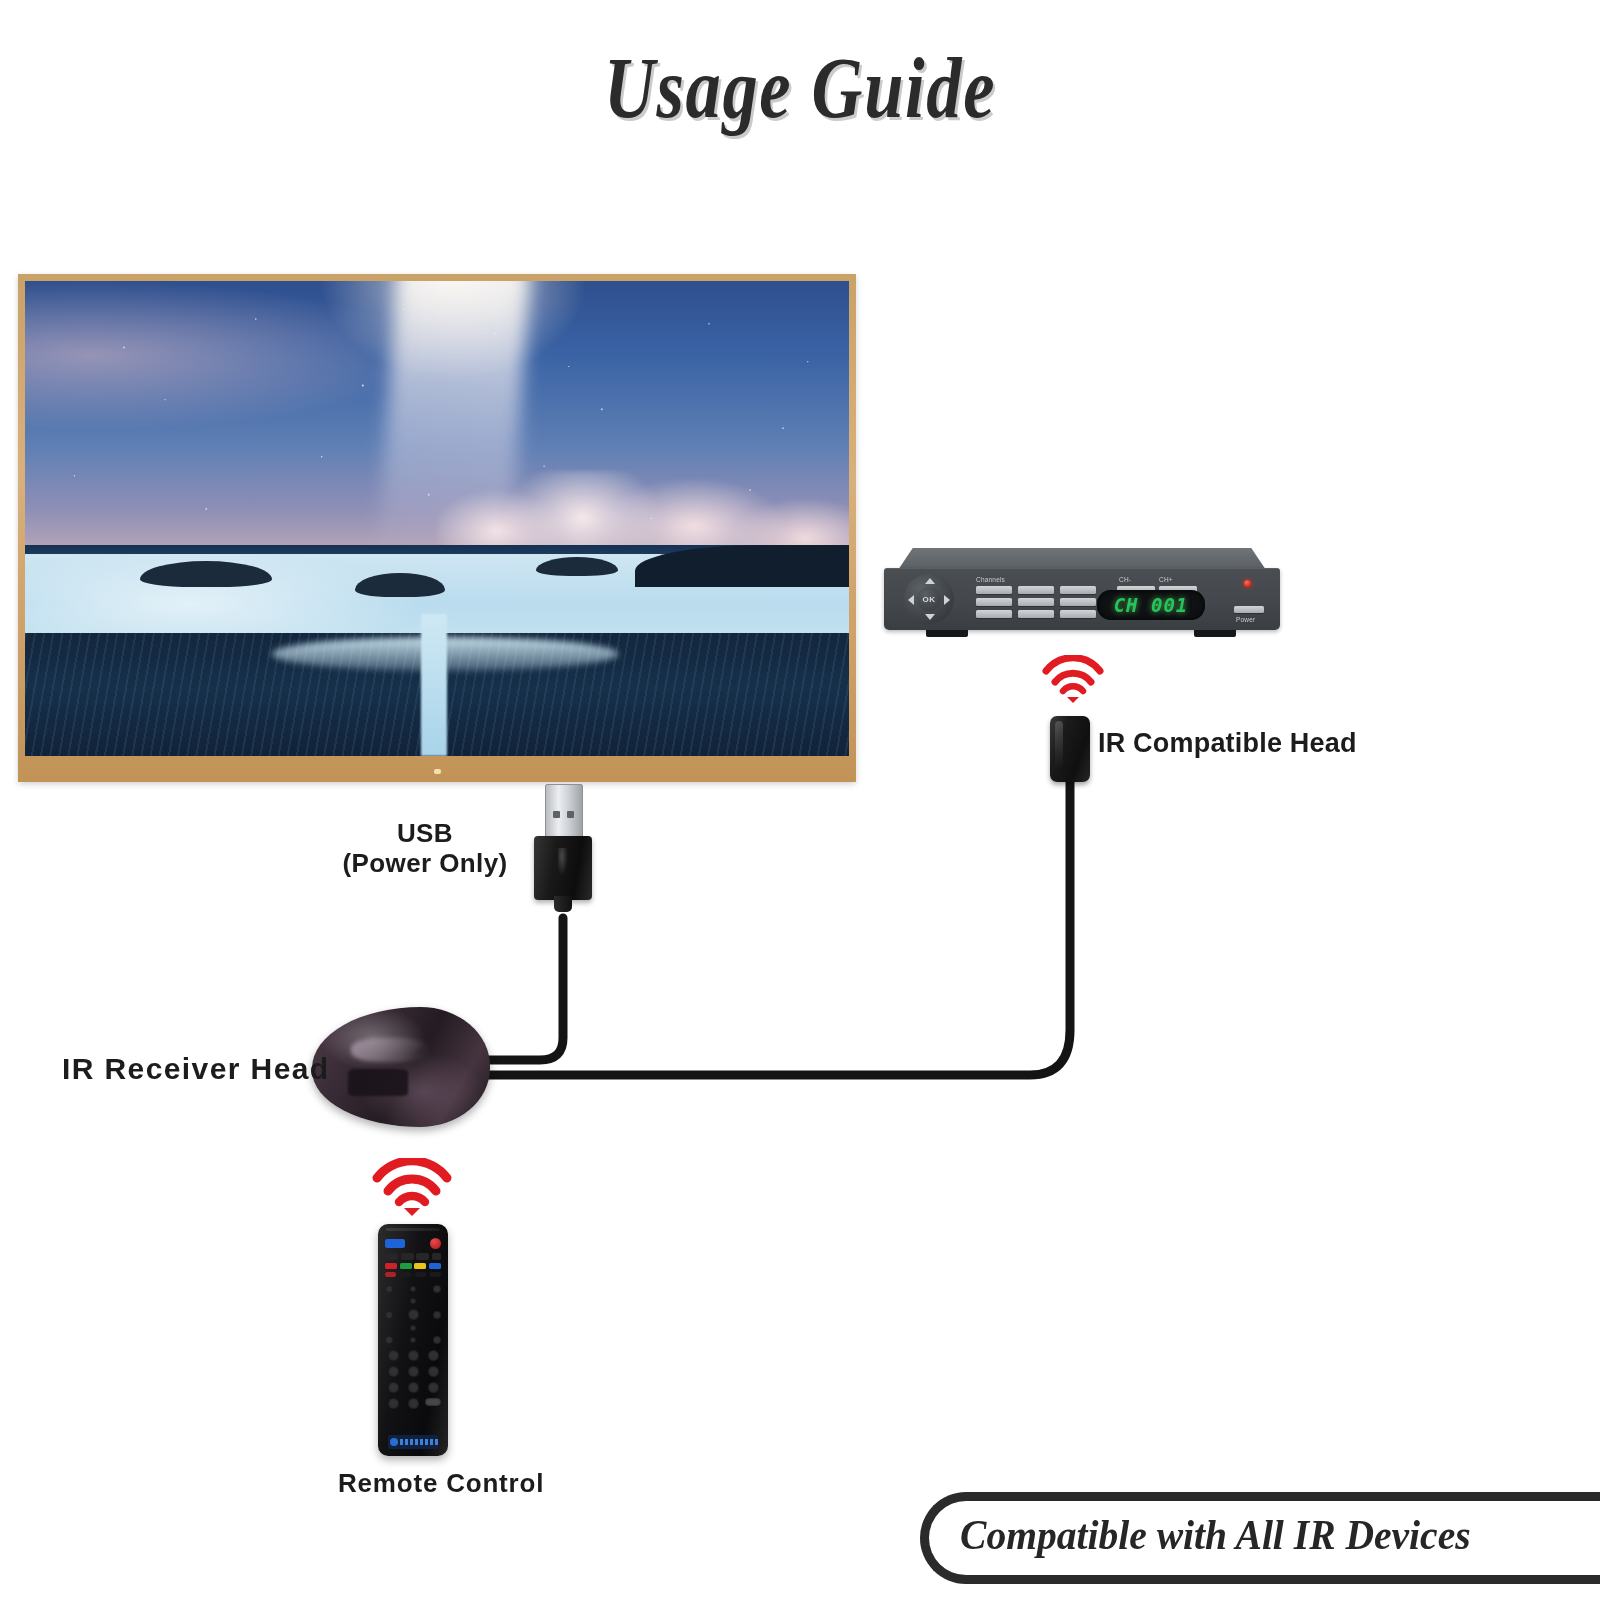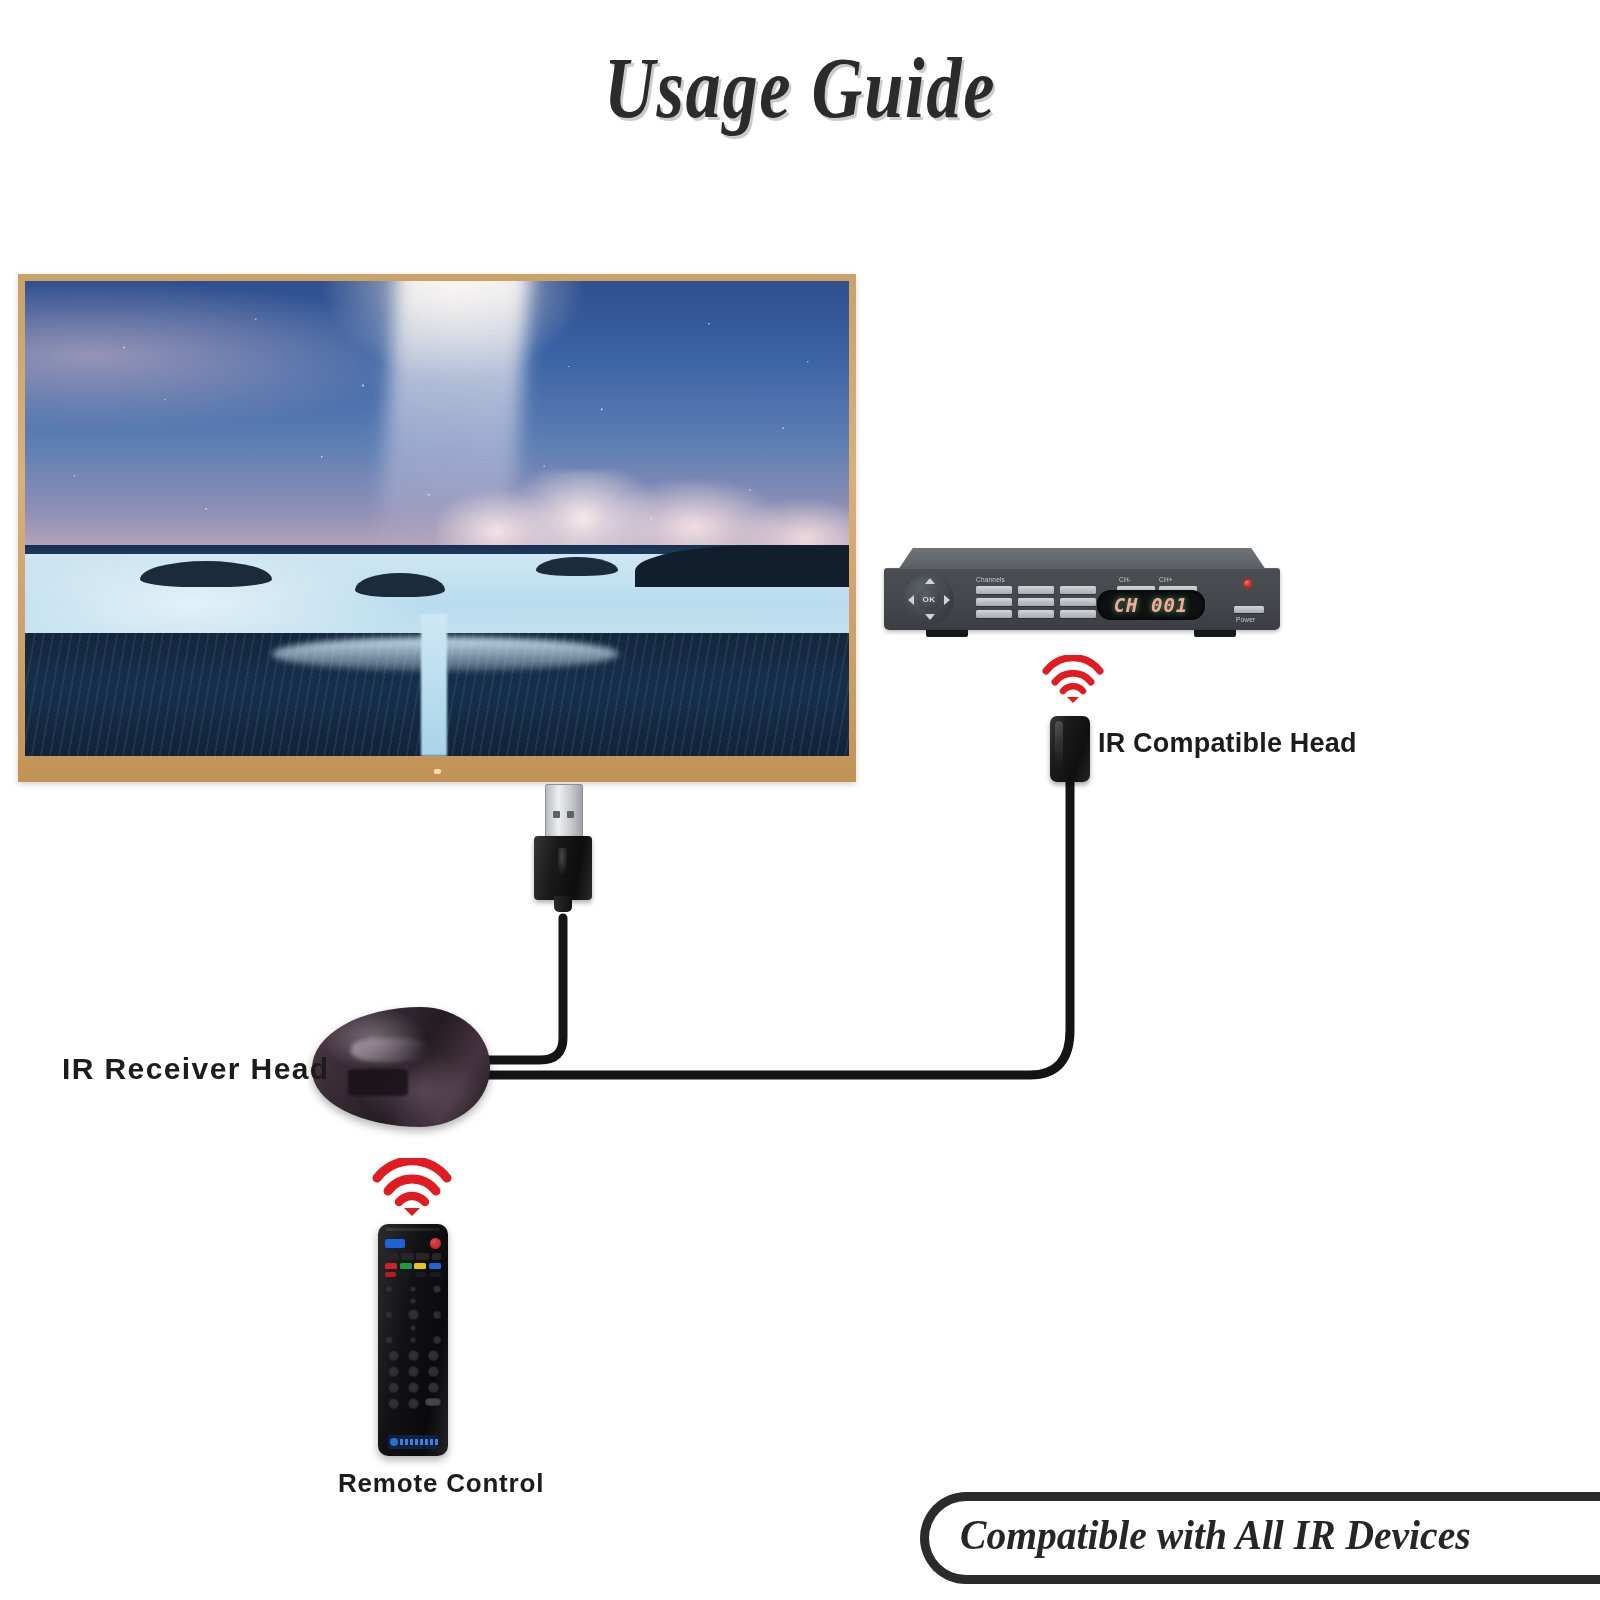--- a/index.html
+++ b/index.html
@@ -126,21 +126,21 @@
   #cb-chdown-key{left:233px;top:18px;}
   #cb-chup-key{left:275px;top:18px;}
   #cb-power-key{left:350px;top:38px;width:30px;height:7px;}
   #cb-led{position:absolute;left:360px;top:12px;width:7px;height:7px;border-radius:50%;
       background:radial-gradient(circle at 35% 30%,#ff6a5a,#cc1200);
       box-shadow:0 0 5px rgba(255,40,20,.85);}
 
   #cb-display{position:absolute;left:213px;top:22px;width:108px;height:30px;
       background:#0f1113;border-radius:14px;display:flex;align-items:center;justify-content:center;
       box-shadow:inset 0 0 6px rgba(0,0,0,.9);}
-  #cb-display-text{color:#fca5a5;font-family:"DejaVu Sans Mono",monospace;font-style:italic;
+  #cb-display-text{color:#22c55e;font-family:"DejaVu Sans Mono",monospace;font-style:italic;
       font-weight:bold;font-size:19px;letter-spacing:1px;
       text-shadow:0 0 6px rgba(110,245,110,.7);}
 
   
   #cables{position:absolute;left:0;top:0;width:1600px;height:1600px;pointer-events:none;}
 
   
   #tx-wifi{position:absolute;left:1042px;top:655px;width:62px;height:48px;}
   #tx-head{position:absolute;left:1050px;top:716px;width:40px;height:66px;
       background:linear-gradient(110deg,#3a3a3a 0%,#1b1b1b 30%,#101010 70%,#262626 100%);
@@ -307,20 +307,24 @@
   <div class="lbl" id="tx-label">IR Compatible Head</div>
 
   <div id="usb">
     <div id="usb-metal">
       <div class="slot a"></div>
       <div class="slot b"></div>
     </div>
     <div id="usb-body"></div>
     <div id="usb-neck"></div>
   </div>
+  <div class="lbl" id="usb-label">
+    <div>USB</div>
+    <div>(Power Only)</div>
+  </div>
 
   <div id="rx-head">
     <div id="rx-dome"></div>
   </div>
   <div class="lbl" id="rx-label">IR Receiver Head</div>
 
   <svg id="rc-wifi" viewBox="0 0 80 58">
     <path d="M5,20 A44,44 0 0 1 75,20" fill="none" stroke="#e11b22" stroke-width="9" stroke-linecap="round"></path>
     <path d="M16,33 A30,30 0 0 1 64,33" fill="none" stroke="#e11b22" stroke-width="9" stroke-linecap="round"></path>
     <path d="M27,44 A17,17 0 0 1 53,44" fill="none" stroke="#e11b22" stroke-width="8.5" stroke-linecap="round"></path>

